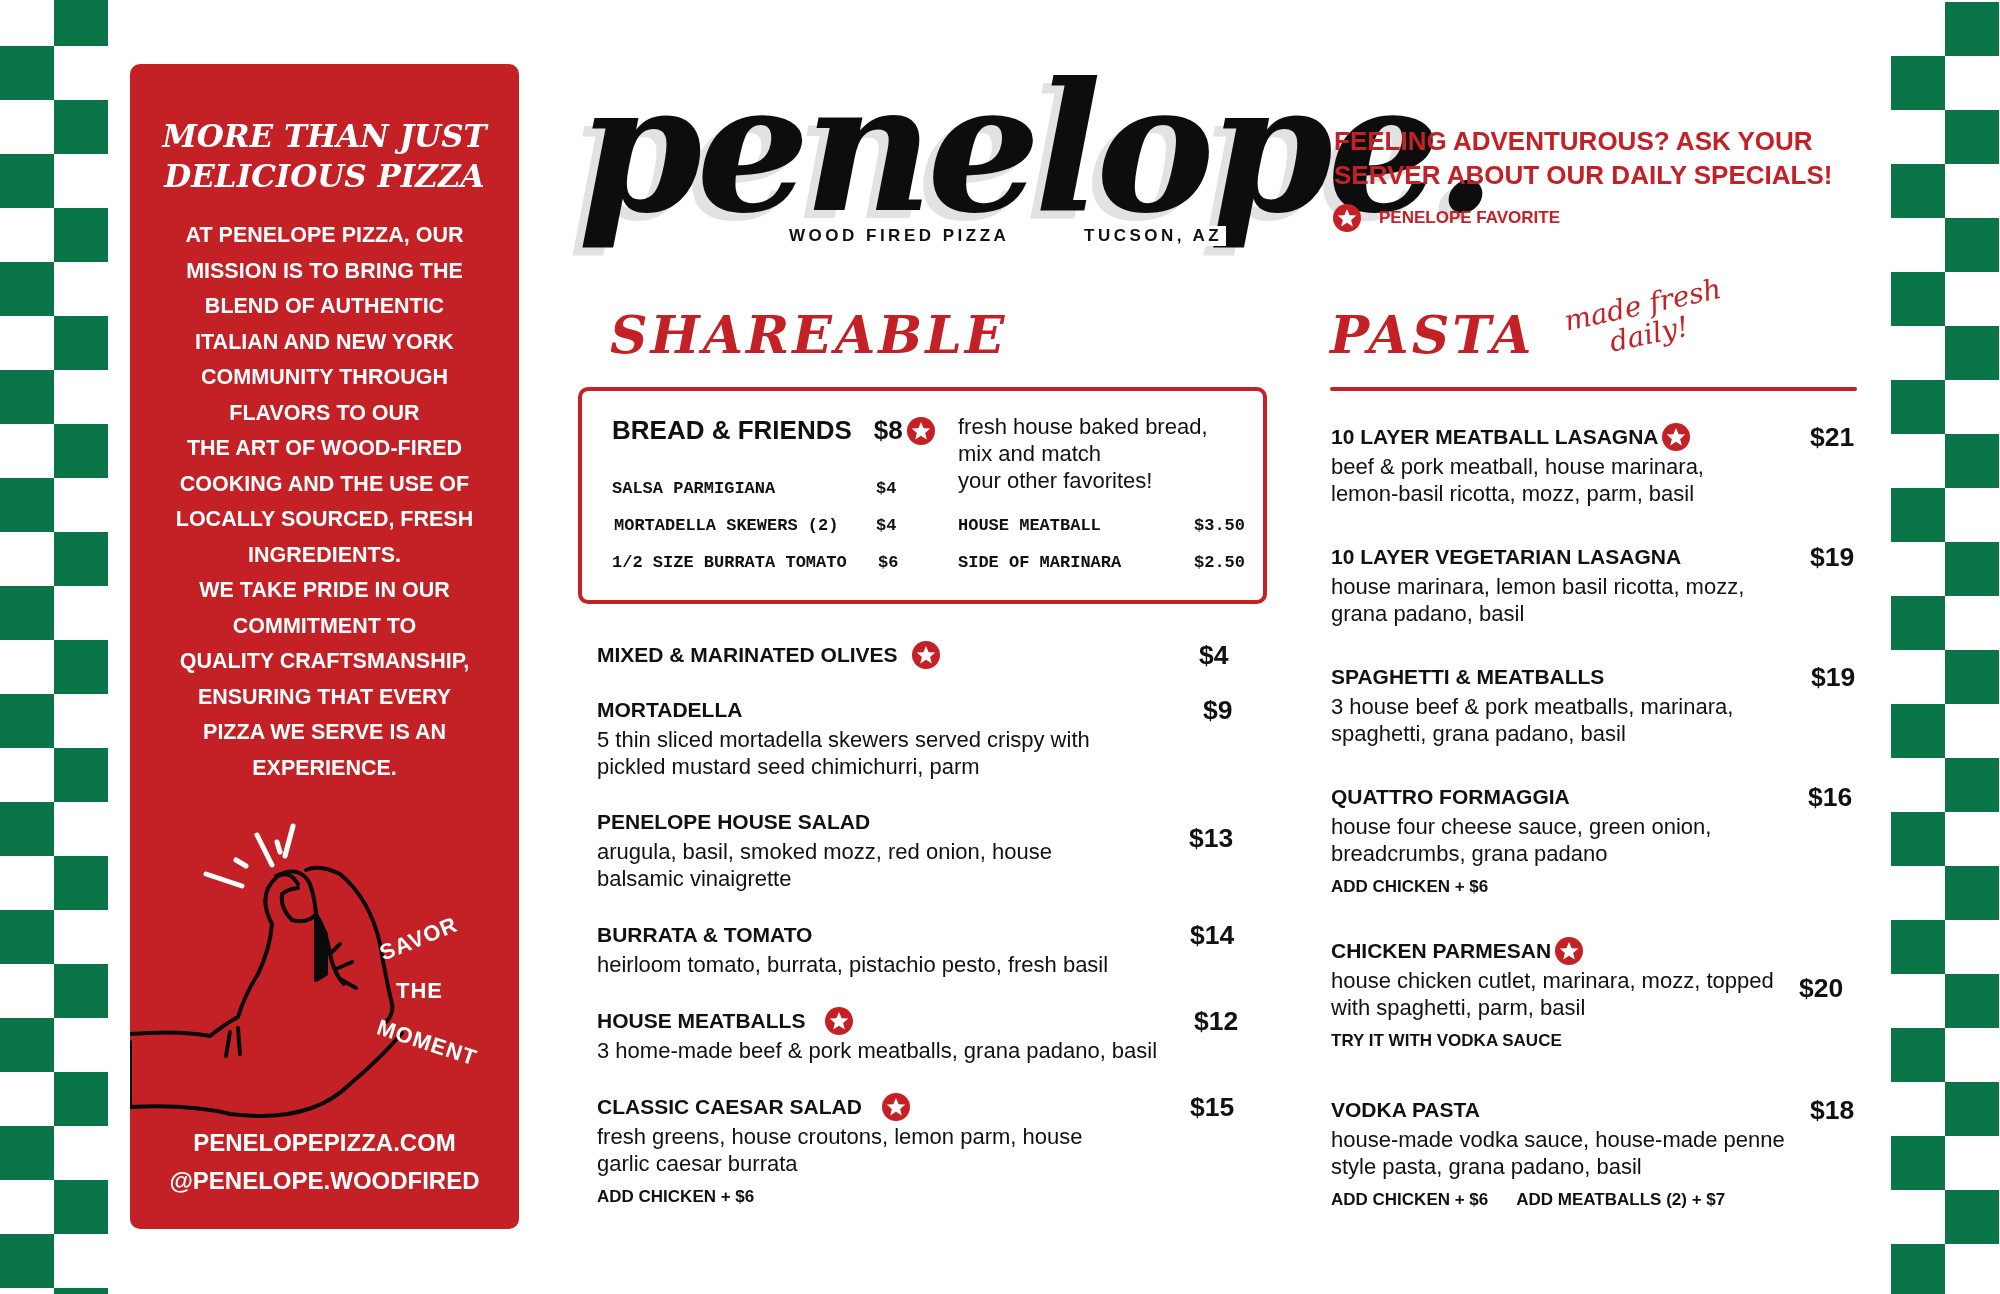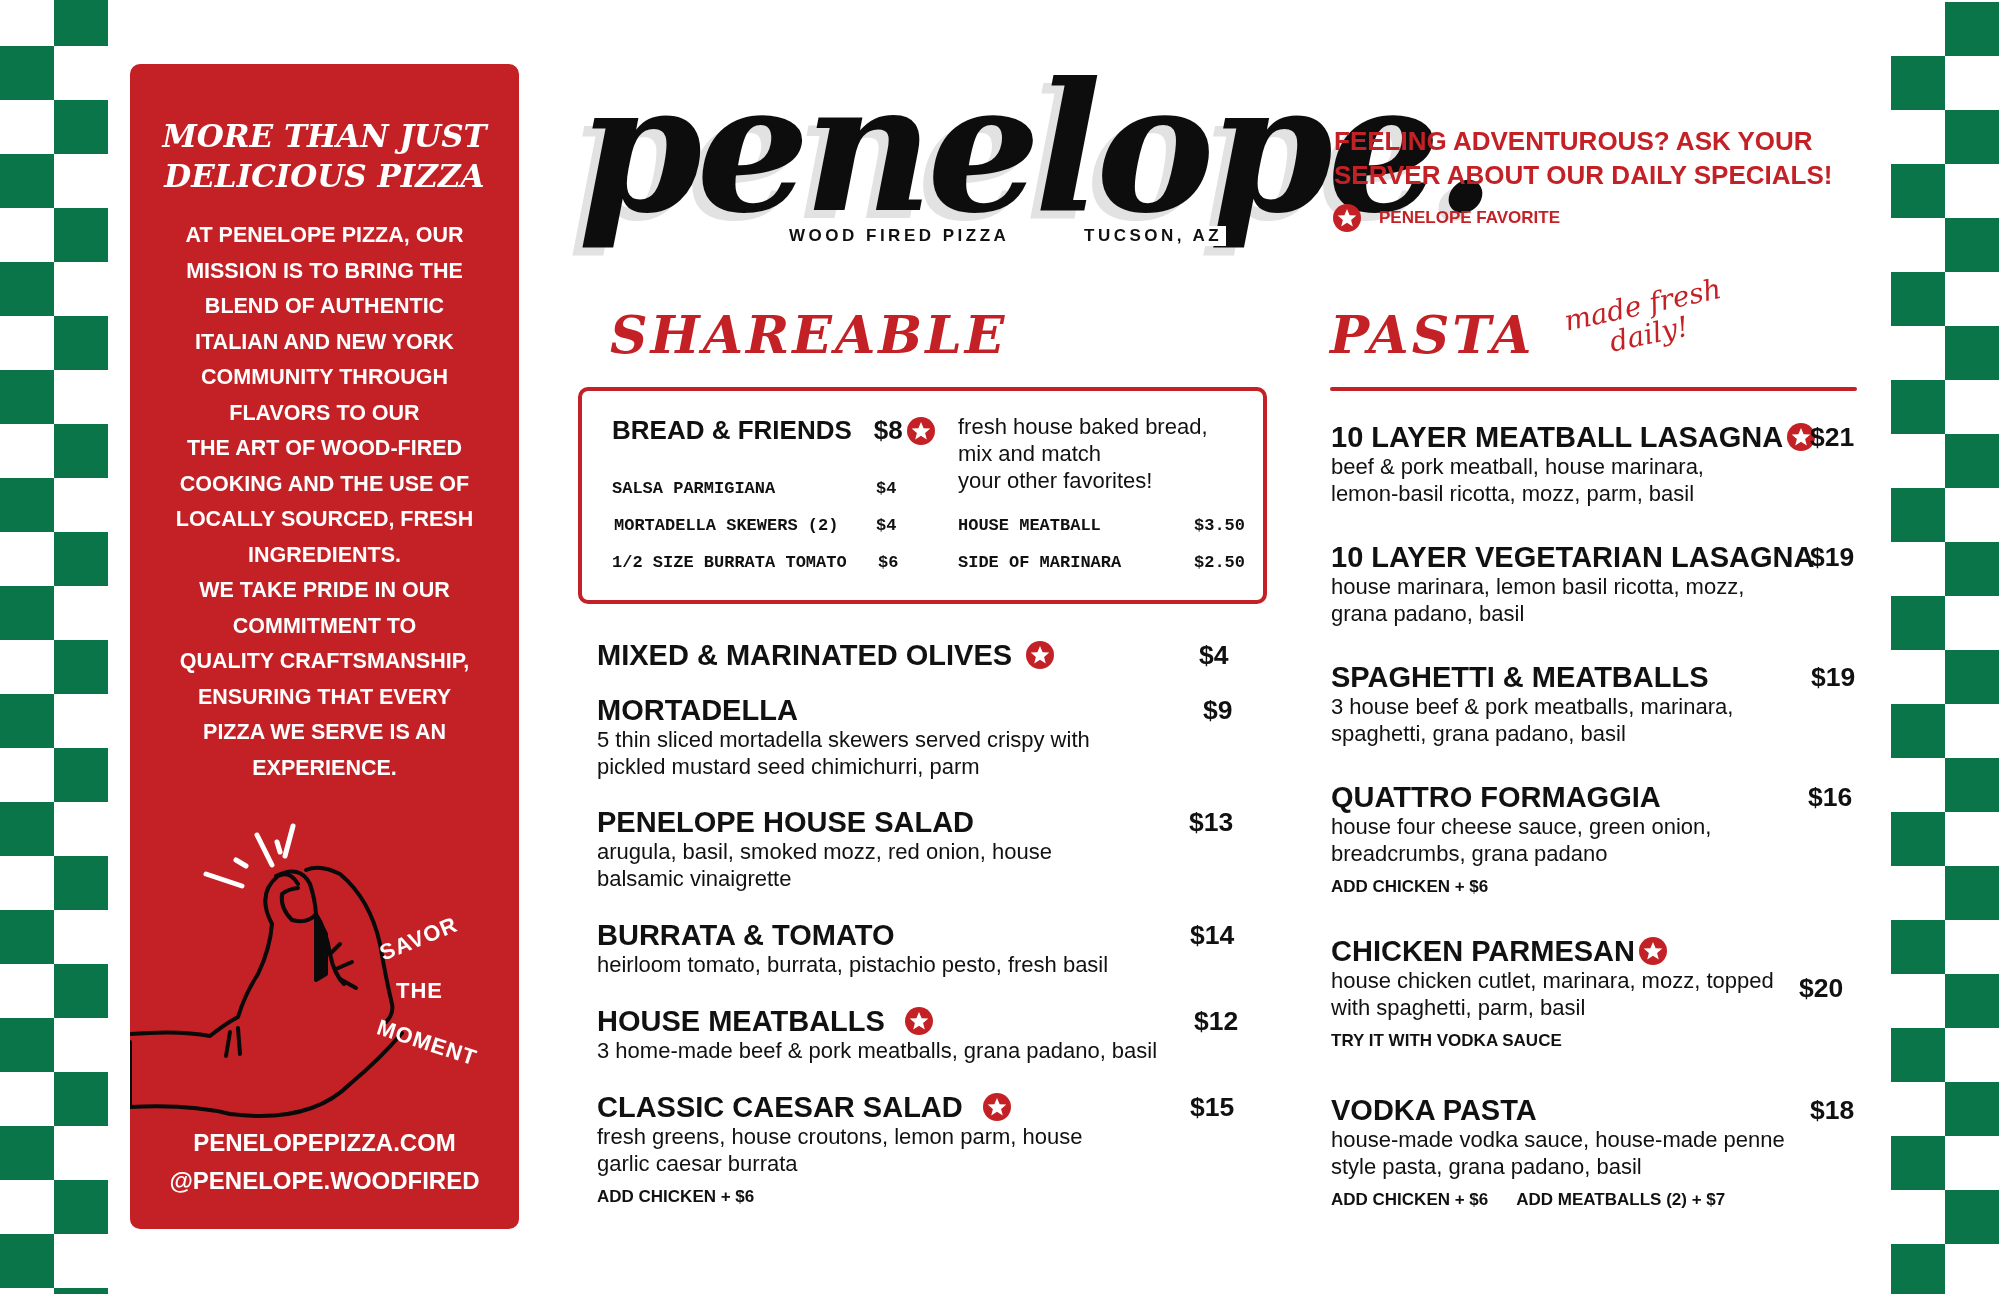--- a/index.html
+++ b/index.html
@@ -67,21 +67,21 @@
     position: absolute; left: 578px; top: 387px; width: 689px; height: 217px;
     border: 4px solid #c42126; border-radius: 10px;
   }
   .bread-title { position: absolute; left: 30px; top: 24px; font-weight: bold; font-size: 26px; display: flex; align-items: center; }
   .bread-title .price { margin-left: 22px; margin-right: 4px; }
   .bread-desc { position: absolute; left: 376px; top: 22px; font-size: 22px; line-height: 27px; color: #111; }
   .bread-row { position: absolute; font-weight: bold; font-size: 17px; font-family: Liberation Mono, monospace; }
   .bread-row .bp { position: absolute; }
 
   .item { position: absolute; }
-  .item-name { font-weight: bold; font-size: 29px; line-height: 32px; display: flex; align-items: center; gap: 14px; white-space: nowrap; }
+  .item-name { font-weight: bold; font-size: 21px; line-height: 32px; display: flex; align-items: center; gap: 14px; white-space: nowrap; }
   .item-price { position: absolute; top: 0; font-weight: bold; font-size: 26.5px; line-height: 32px; }
   .item-desc { font-size: 22px; line-height: 27px; color: #111; }
   .item-addon { font-weight: bold; font-size: 17px; line-height: 24px; margin-top: 8px; }
   .item-addon span + span { margin-left: 28px; }
 </style>
 </head>
 <body>
 
 <div class="checker left" id="checkL">
     <div class="sq" style="left: 54px; top: -8px;"></div>
@@ -269,21 +269,21 @@
   <div class="item-desc">
     <div>5 thin sliced mortadella skewers served crispy with</div>
     <div>pickled mustard seed chimichurri, parm</div>
   </div>
 </div>
 
 <div class="item" style="left:597px; top:806px; width:640px;">
   <div class="item-name">
       <span>PENELOPE HOUSE SALAD</span>
     </div>
-  <div class="item-price" style="left:592px;">$13</div>
+  <div class="item-price" style="left:592px;margin-top:16px;">$13</div>
   <div class="item-desc">
     <div>arugula, basil, smoked mozz, red onion, house</div>
     <div>balsamic vinaigrette</div>
   </div>
 </div>
 
 <div class="item" style="left:597px; top:919px; width:640px;">
   <div class="item-name">
       <span>BURRATA &amp; TOMATO</span>
     </div>

